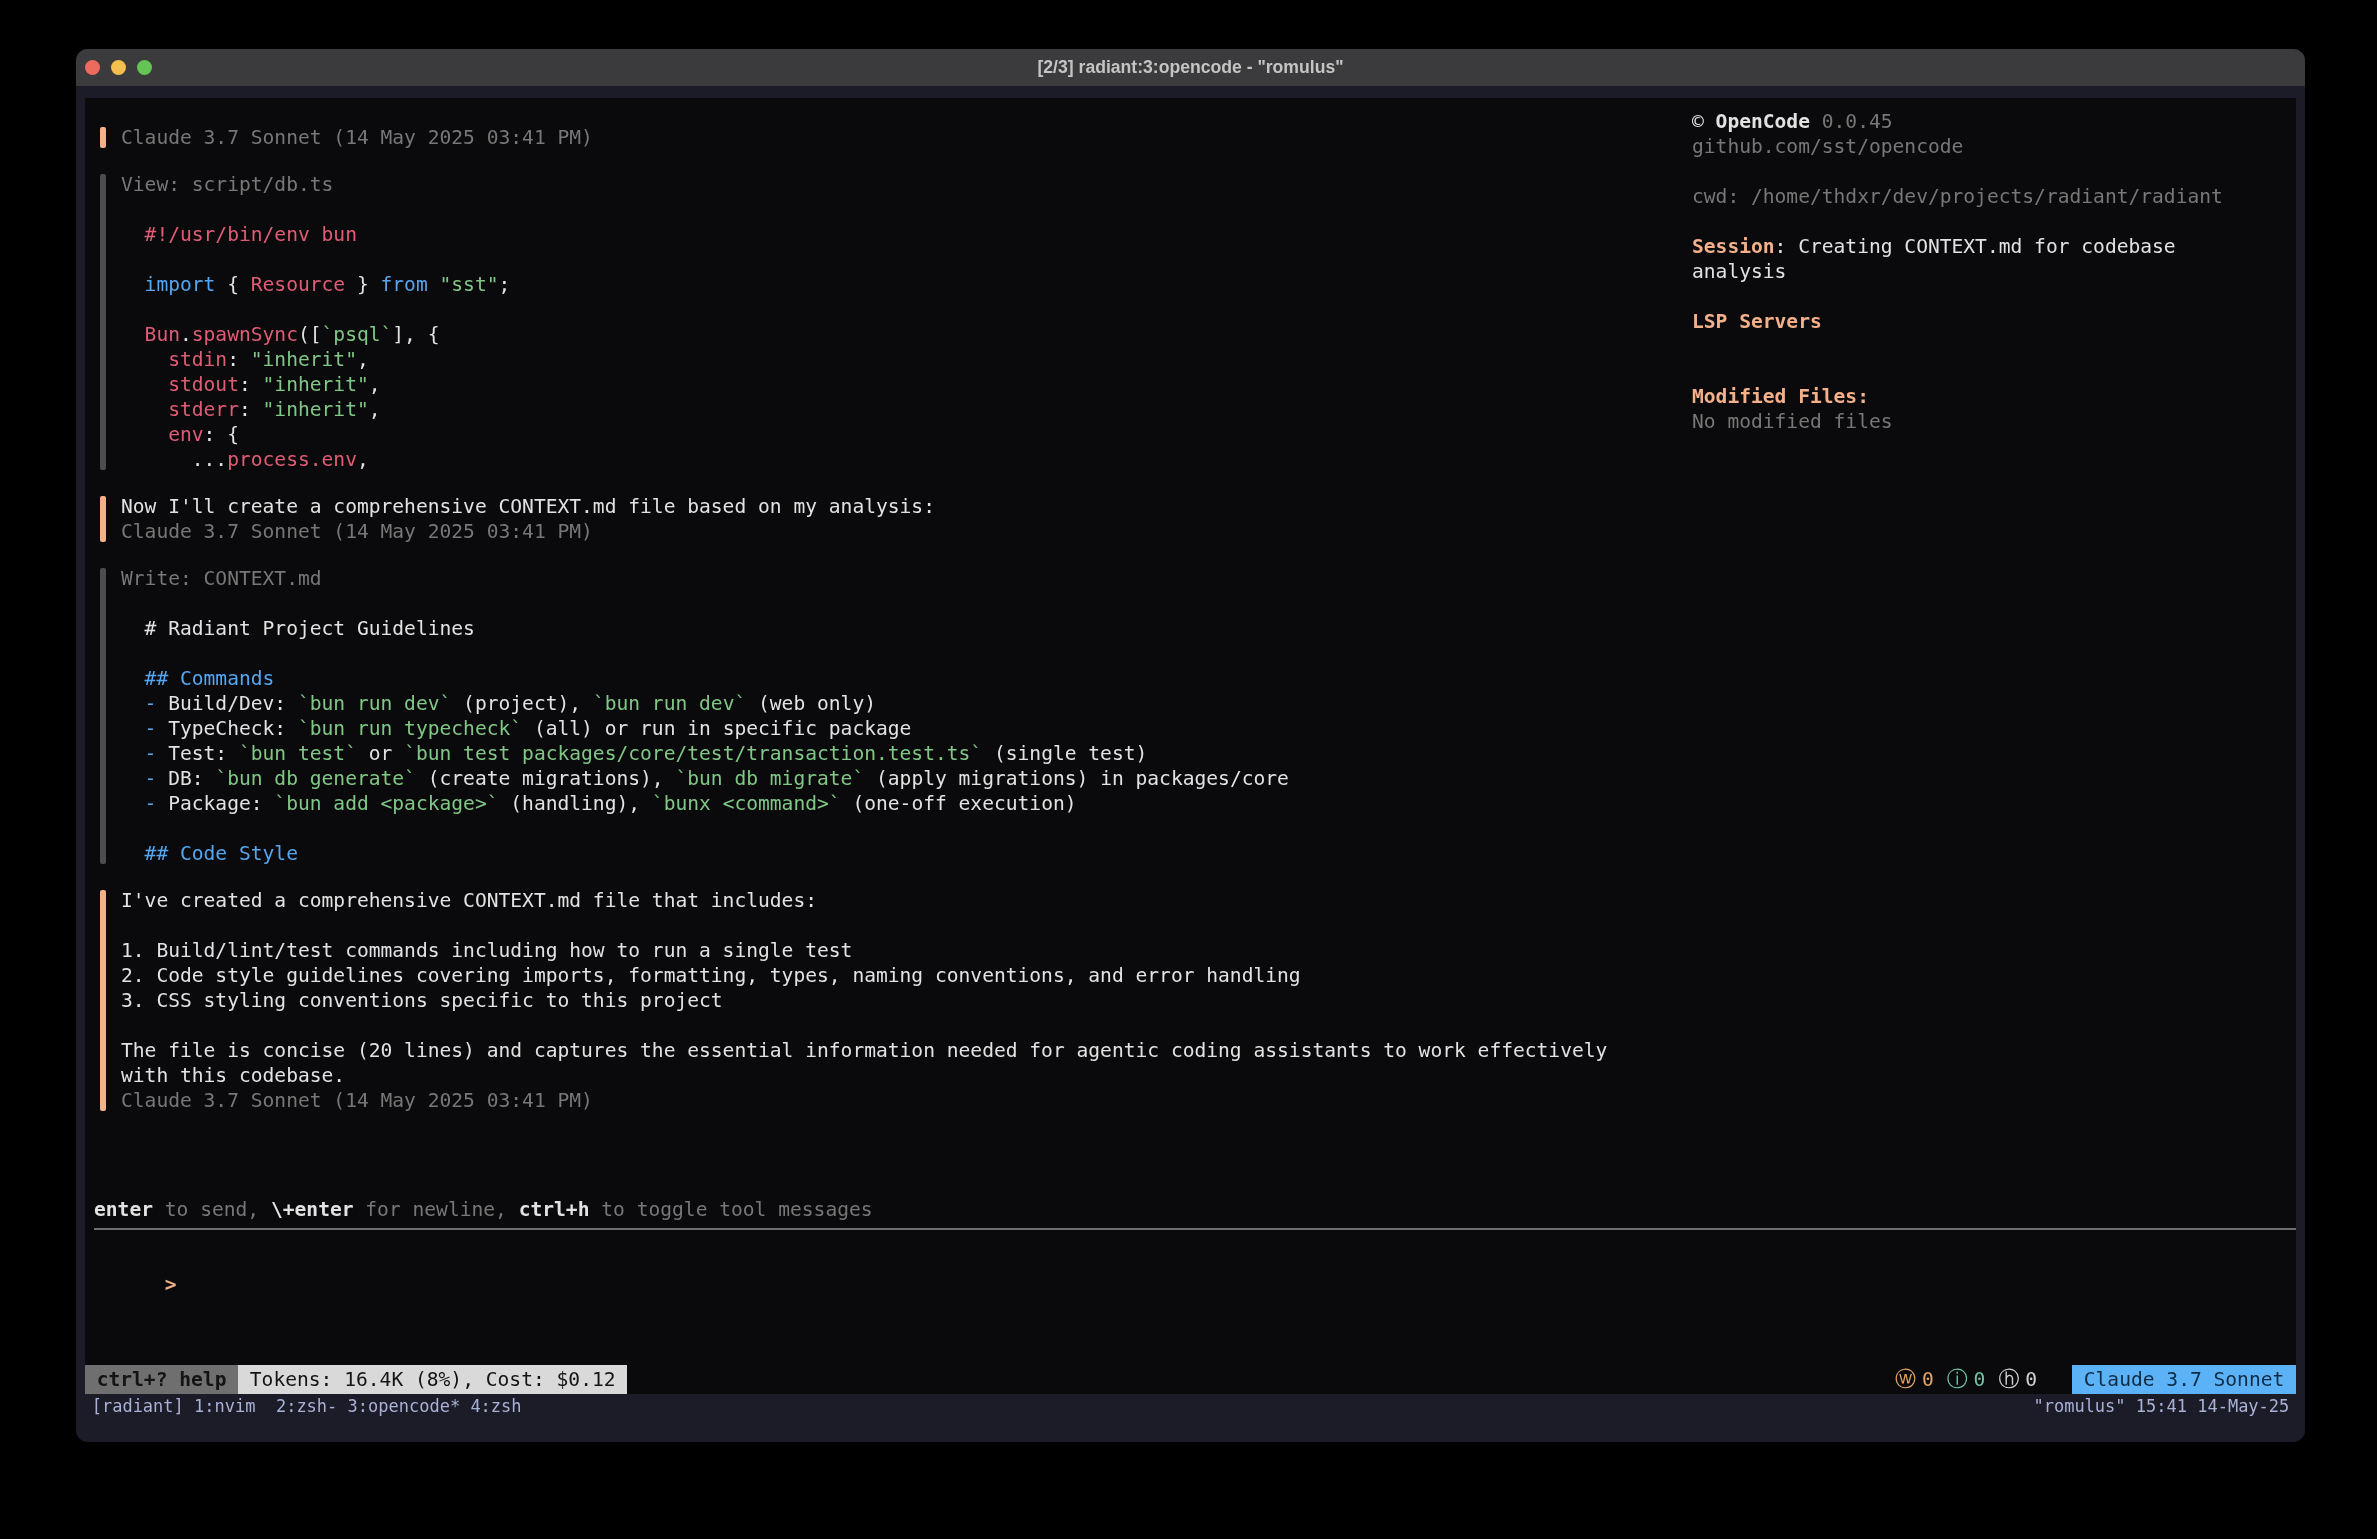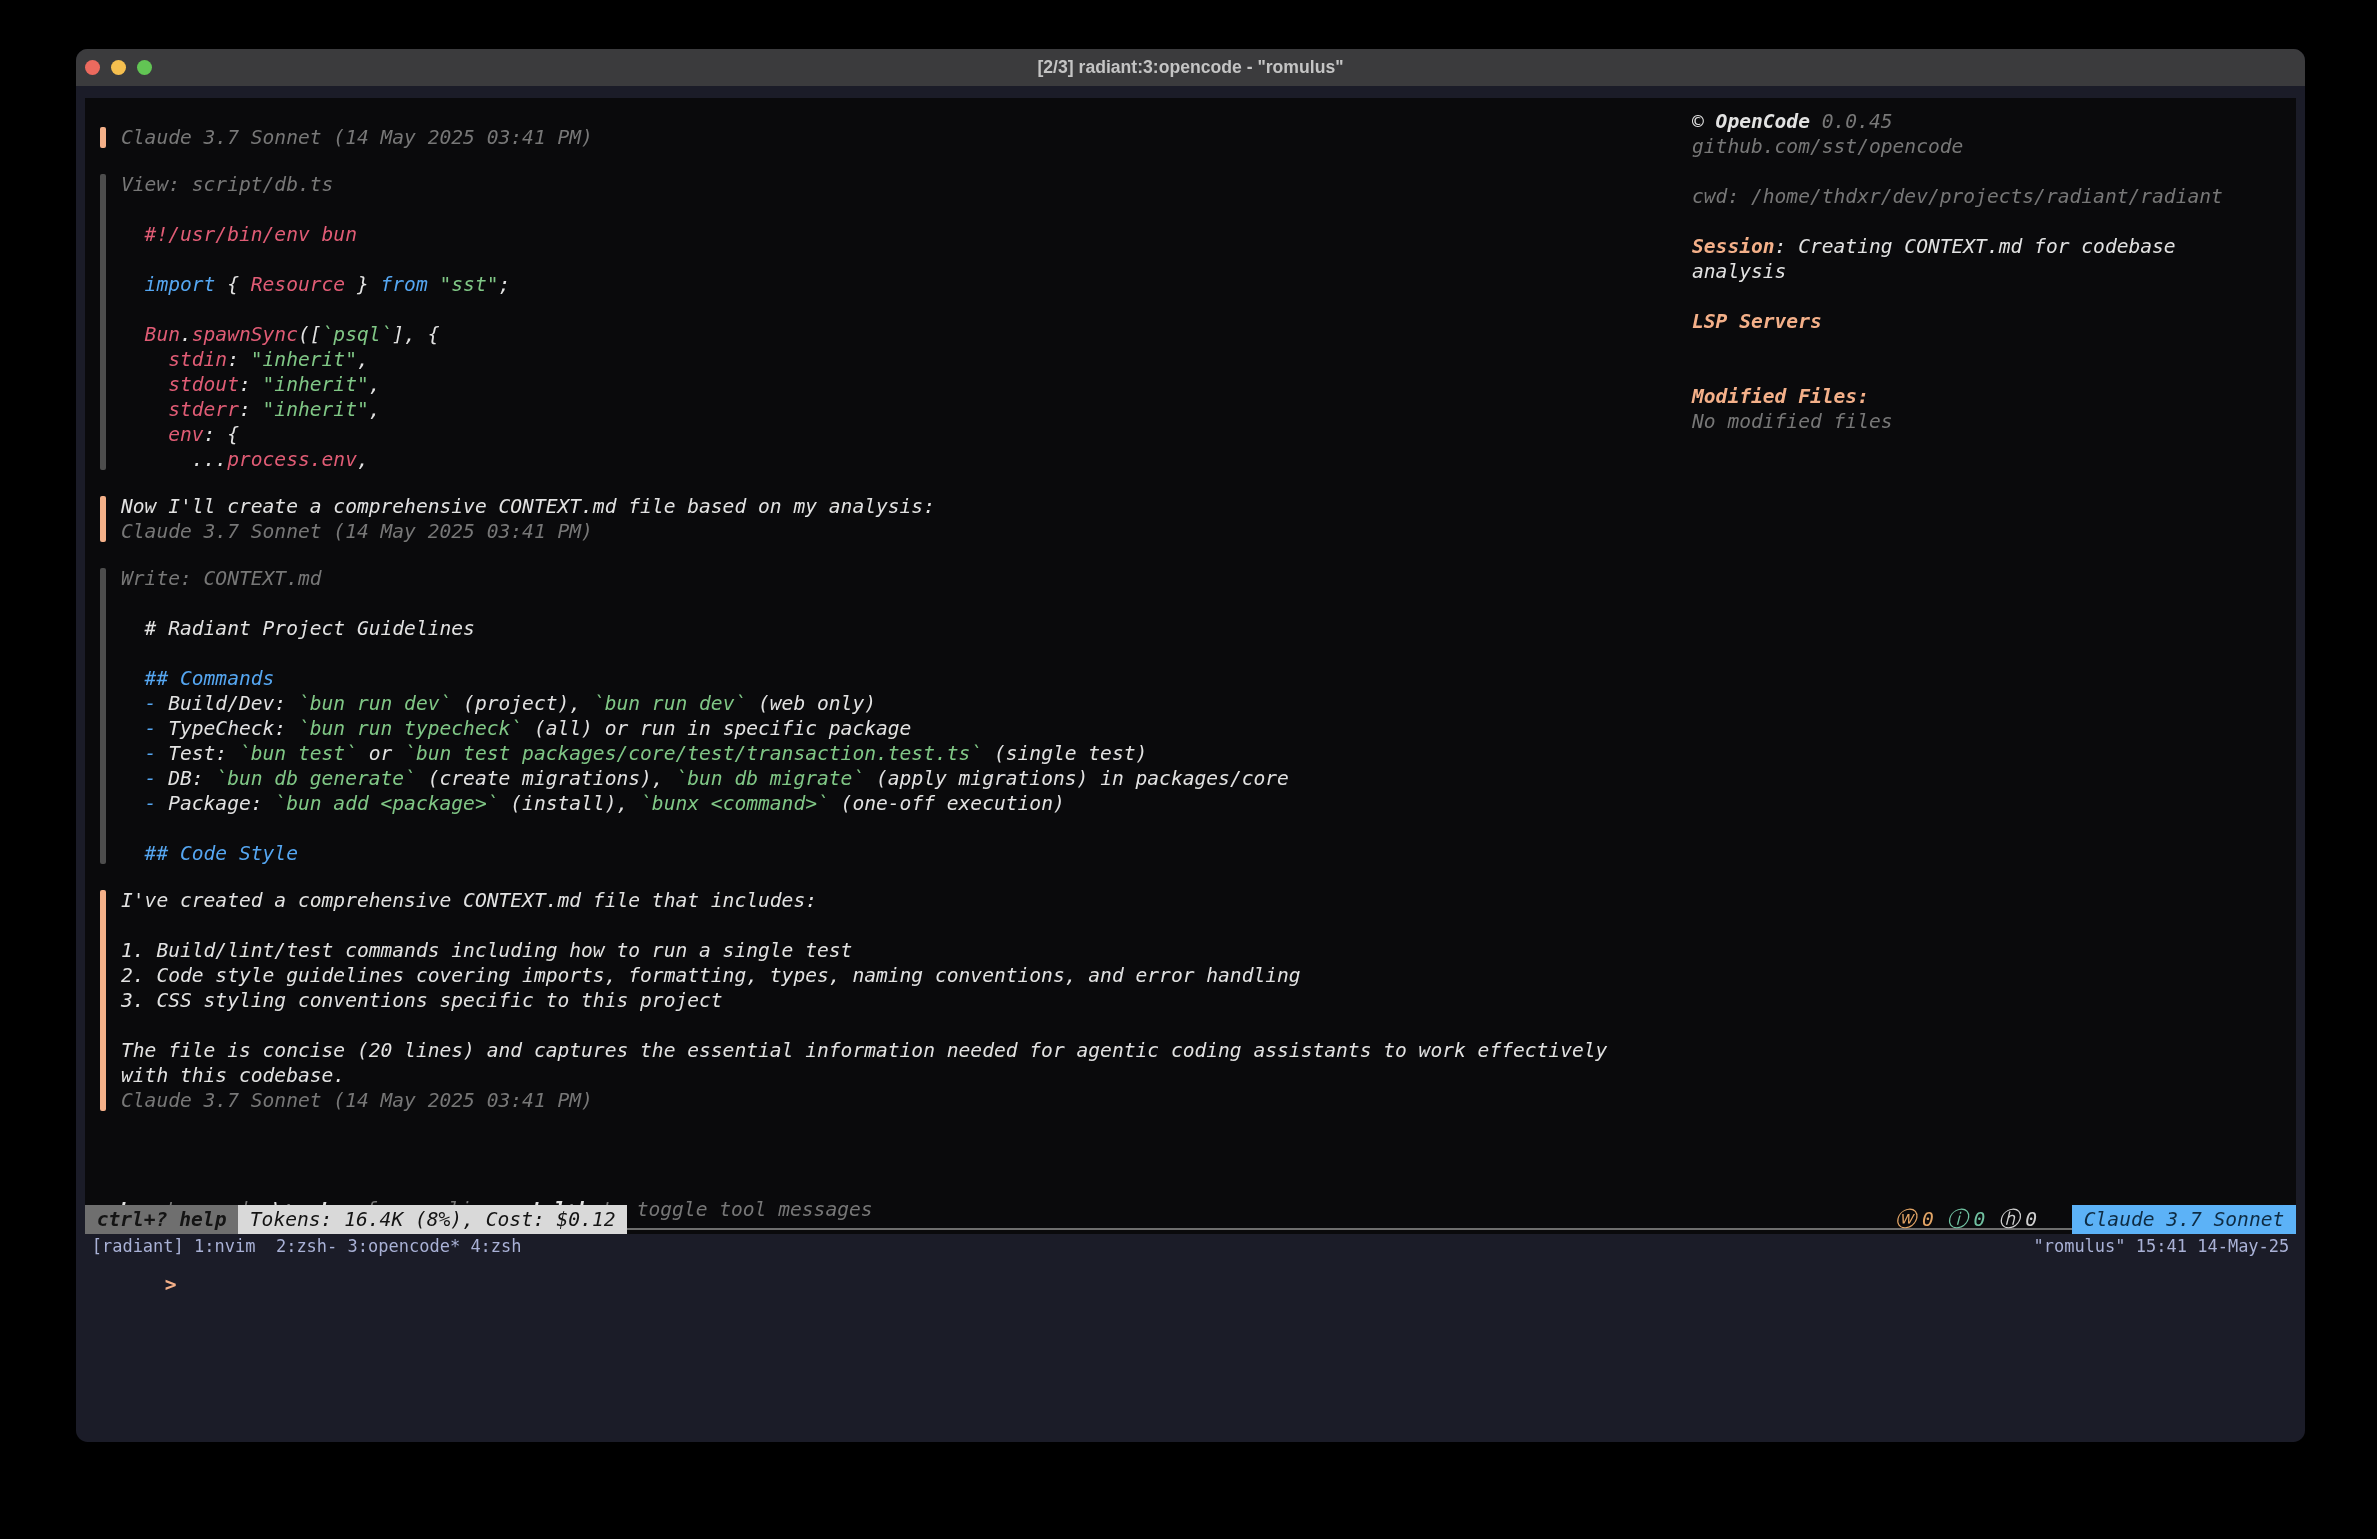--- a/index.html
+++ b/index.html
@@ -21,23 +21,23 @@
   .tl-red { background: var(--traffic-red, #ec6a5e); }
   .tl-yellow { background: var(--traffic-yellow, #f5bf4f); }
   .tl-green { background: var(--traffic-green, #62c554); }
   .window-title {
     position: absolute; left: 0; right: 0; text-align: center;
     font-family: "Liberation Sans", sans-serif; font-weight: bold; font-size: 17.6px;
     color: var(--titlebar-text, #c4c4c4); white-space: pre;
   }
 
   .terminal {
-    position: relative; margin: 11.7px 9px 0 9px; height: 1136px;
+    position: relative; margin: 11.7px 9px 0 9px; height: 1296px;
     background: var(--terminal-bg, #0a0a0c);
-    font-size: 19.6px; line-height: 25px; color: var(--fg, #e2e2e2); font-style: italic;
+    font-size: 19.6px; line-height: 25px; color: var(--fg, #e2e2e2);
   }
   .line { height: 25px; white-space: pre; }
 
   .chat-pane { position: absolute; left: 9px; top: 0; padding-top: 27px; }
   .block { position: relative; padding-left: 27px; margin-bottom: 22px; }
   .block::before {
     content: ""; position: absolute; left: 5.9px; top: 2px; bottom: 2px; width: 6.5px;
     border-radius: 2px; background: var(--gray-bar, #4d4d4d);
   }
   .block.accent-peach::before { background: var(--peach, #f4b089); }
@@ -122,21 +122,21 @@
         <div class="block accent-gray">
           <div class="line"><span class="c-dim">Write: CONTEXT.md</span></div>
           <div class="line"></div>
           <div class="line"><span class="c-fg">  # Radiant Project Guidelines</span></div>
           <div class="line"></div>
           <div class="line"><span class="c-blue">  ## Commands</span></div>
           <div class="line"><span class="c-fg">  </span><span class="c-blue">-</span><span class="c-fg"> Build/Dev: </span><span class="c-green">`bun run dev`</span><span class="c-fg"> (project), </span><span class="c-green">`bun run dev`</span><span class="c-fg"> (web only)</span></div>
           <div class="line"><span class="c-fg">  </span><span class="c-blue">-</span><span class="c-fg"> TypeCheck: </span><span class="c-green">`bun run typecheck`</span><span class="c-fg"> (all) or run in specific package</span></div>
           <div class="line"><span class="c-fg">  </span><span class="c-blue">-</span><span class="c-fg"> Test: </span><span class="c-green">`bun test`</span><span class="c-fg"> or </span><span class="c-green">`bun test packages/core/test/transaction.test.ts`</span><span class="c-fg"> (single test)</span></div>
           <div class="line"><span class="c-fg">  </span><span class="c-blue">-</span><span class="c-fg"> DB: </span><span class="c-green">`bun db generate`</span><span class="c-fg"> (create migrations), </span><span class="c-green">`bun db migrate`</span><span class="c-fg"> (apply migrations) in packages/core</span></div>
-          <div class="line"><span class="c-fg">  </span><span class="c-blue">-</span><span class="c-fg"> Package: </span><span class="c-green">`bun add &lt;package&gt;`</span><span class="c-fg"> (install), </span><span class="c-green">`bunx &lt;command&gt;`</span><span class="c-fg"> (one-off execution)</span></div>
+          <div class="line"><span class="c-fg">  </span><span class="c-blue">-</span><span class="c-fg"> Package: </span><span class="c-green">`bun add &lt;package&gt;`</span><span class="c-fg"> (handling), </span><span class="c-green">`bunx &lt;command&gt;`</span><span class="c-fg"> (one-off execution)</span></div>
           <div class="line"></div>
           <div class="line"><span class="c-blue">  ## Code Style</span></div>
         </div>
         <div class="block accent-peach">
           <div class="line"><span class="c-fg">I've created a comprehensive CONTEXT.md file that includes:</span></div>
           <div class="line"></div>
           <div class="line"><span class="c-fg">1. Build/lint/test commands including how to run a single test</span></div>
           <div class="line"><span class="c-fg">2. Code style guidelines covering imports, formatting, types, naming conventions, and error handling</span></div>
           <div class="line"><span class="c-fg">3. CSS styling conventions specific to this project</span></div>
           <div class="line"></div>

